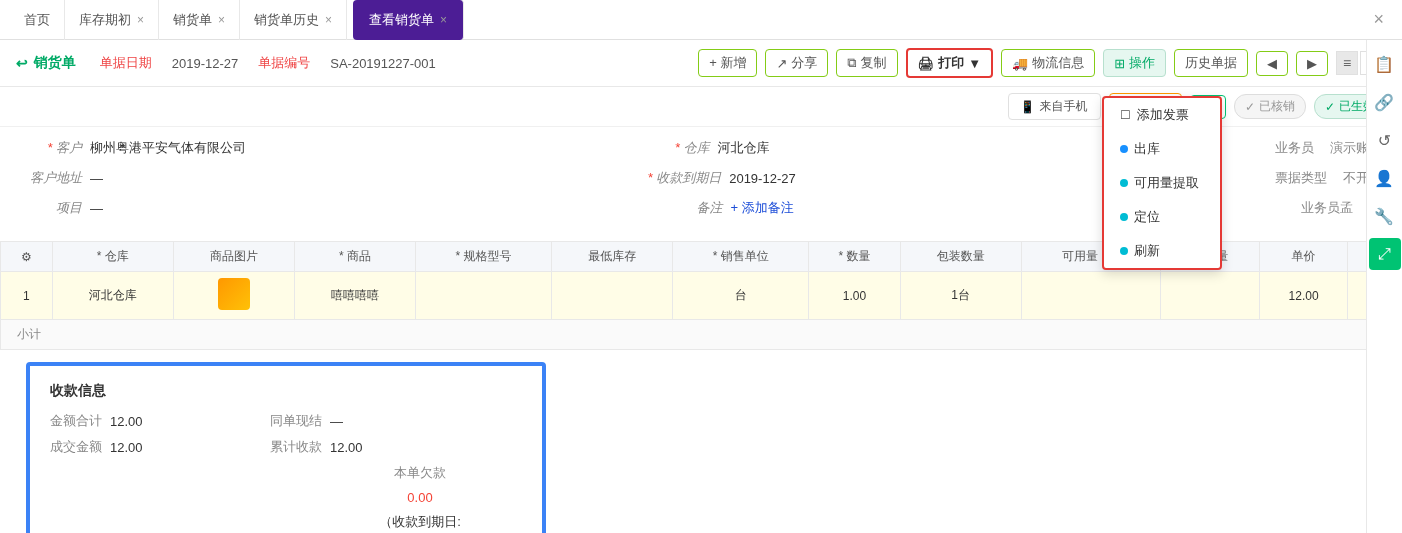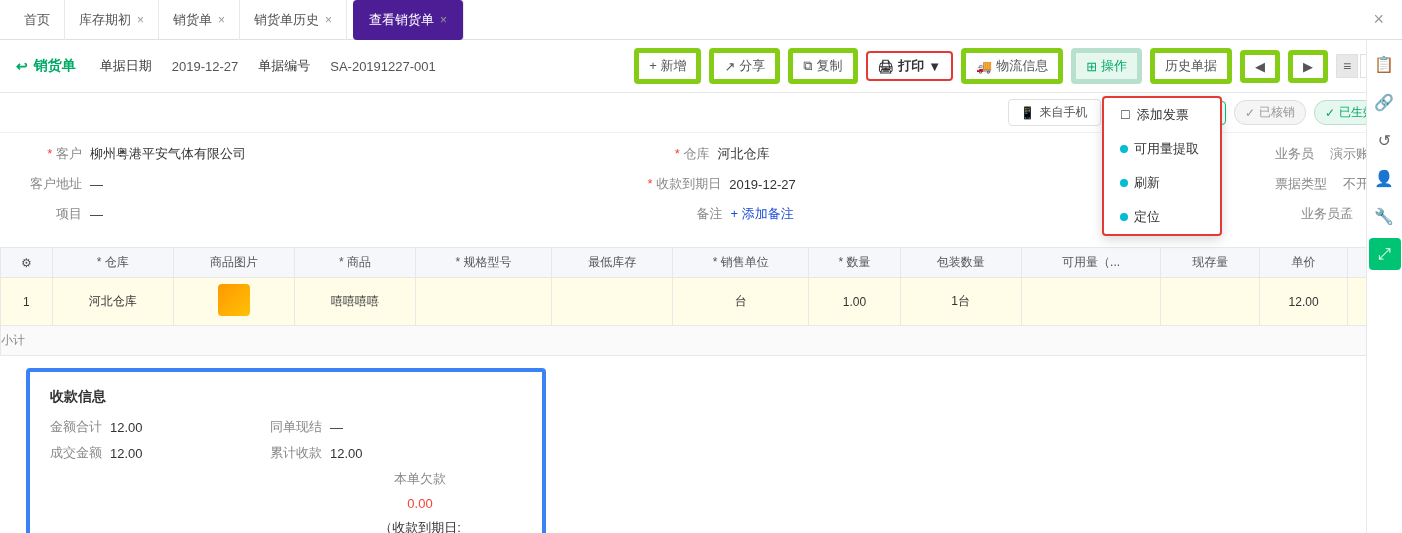--- a/index.html
+++ b/index.html
@@ -65,29 +65,29 @@
       color: #00aa66;
       font-size: 14px;
       font-weight: bold;
       margin-right: 24px;
     }
     .form-title-icon { margin-right: 6px; }
     .form-meta {
       display: flex; align-items: center; gap: 20px;
       color: #555; font-size: 13px;
     }
-    .form-meta-label { color: #404040; }
+    .form-meta-label { color: #ef4444; }
     .toolbar-right {
       margin-left: auto;
       display: flex; align-items: center; gap: 8px;
     }
     .toolbar-btn {
       display: flex; align-items: center;
       padding: 4px 10px;
-      border: 5px solid #84cc16;
+      border: 1px solid #84cc16;
       border-radius: 4px;
       background: #fff;
       cursor: pointer;
       font-size: 13px;
       color: #555;
       gap: 4px;
       white-space: nowrap;
     }
     .toolbar-btn.active-red {
       border: 2px solid #e53935;
@@ -167,20 +167,21 @@
       min-width: 300px;
       flex: 1;
     }
     .field-label {
       color: #888;
       white-space: nowrap;
       min-width: 70px;
       text-align: right;
       padding-right: 8px;
       font-size: 13px;
+      font-style: italic;
     }
     .field-label.required::before {
       content: '* ';
       color: #f44336;
     }
     .field-value {
       color: #333;
       font-size: 13px;
       flex: 1;
     }
@@ -396,30 +397,34 @@
       </div>
     </div>
   </div>
 
   <div class="dropdown-menu">
     <div class="dropdown-item">
       <span class="dropdown-icon">☐</span>
       <span>添加发票</span>
     </div>
     <div class="dropdown-item">
+      <span class="dropdown-dot dot-blue"></span>
+      <span>出库</span>
+    </div>
+    <div class="dropdown-item">
       <span class="dropdown-dot dot-teal"></span>
       <span>可用量提取</span>
+    </div>
+    <div class="dropdown-item">
+      <span class="dropdown-dot dot-teal"></span>
+      <span>定位</span>
     </div>
     <div class="dropdown-item">
       <span class="dropdown-dot dot-teal"></span>
       <span>刷新</span>
-    </div>
-    <div class="dropdown-item">
-      <span class="dropdown-dot dot-teal"></span>
-      <span>定位</span>
     </div>
   </div>
 
   <div class="form-fields">
     <div class="form-row">
       <div class="form-field">
         <span class="field-label required">客户</span>
         <span class="field-value">柳州粤港平安气体有限公司</span>
       </div>
       <div class="form-field">
@@ -490,21 +495,21 @@
           <td></td>
           <td>台</td>
           <td>1.00</td>
           <td>1台</td>
           <td></td>
           <td></td>
           <td>12.00</td>
           <td>0.</td>
         </tr>
         <tr class="subtotal-row">
-          <td colspan="13" style="text-align:left; padding-left: 0; margin-left: 20px;">小计</td>
+          <td colspan="13" style="text-align:left; padding-left: 16px; margin-left: 20px;">小计</td>
         </tr>
       </tbody>
     </table>
   </div>
 
   <div class="payment-info">
     <div class="payment-title">收款信息</div>
     <div class="payment-row">
       <div class="payment-item">
         <span class="payment-label">金额合计</span>

